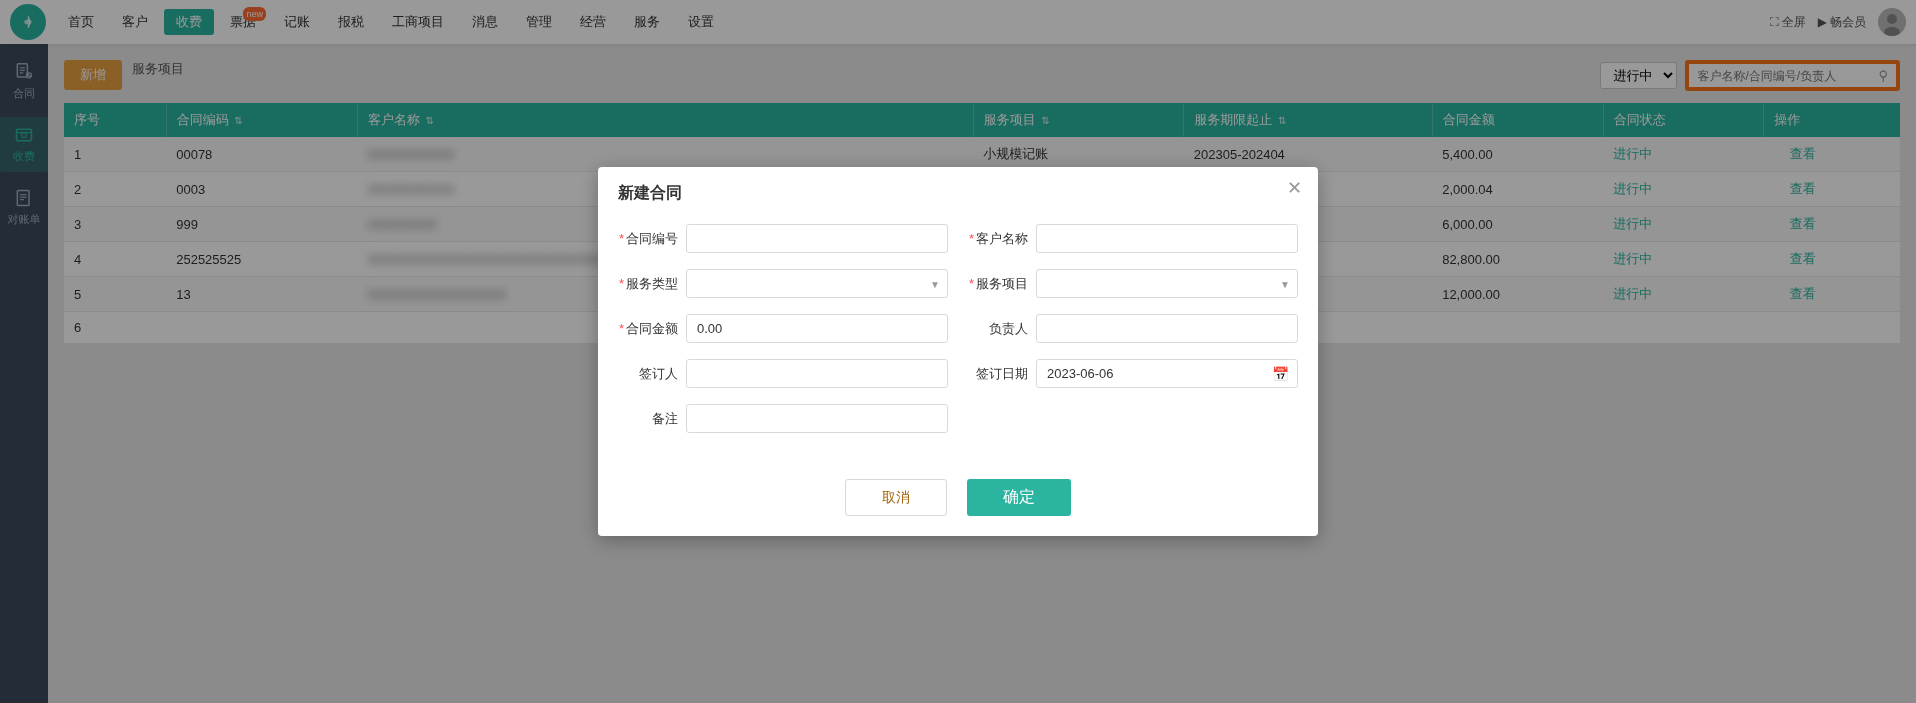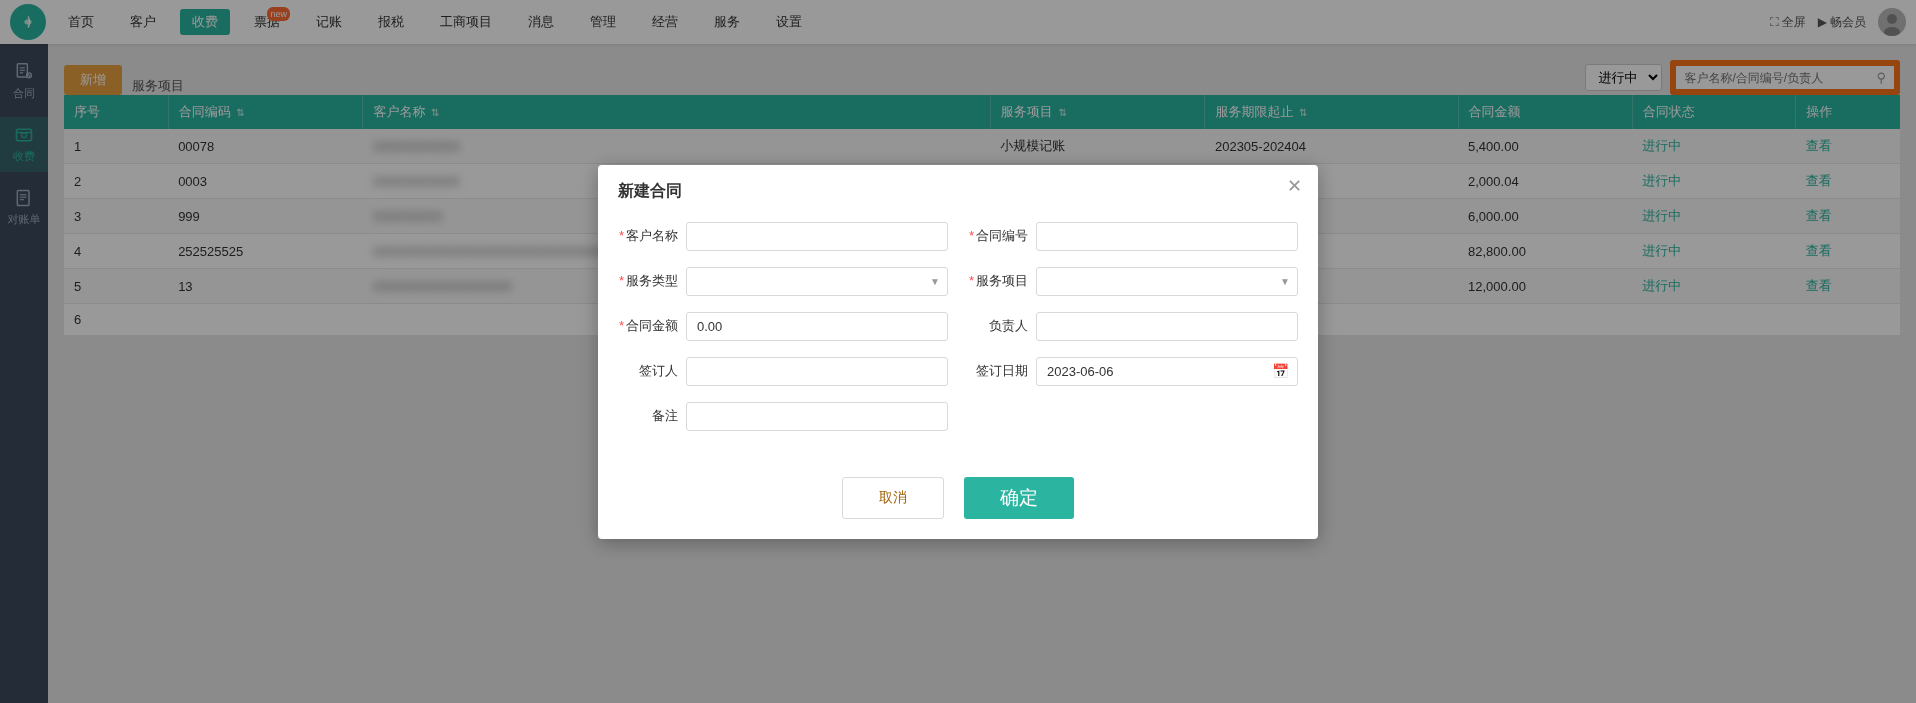--- a/index.html
+++ b/index.html
@@ -25,21 +25,21 @@
       align-items: center;
       justify-content: center;
       margin-right: 10px;
       flex-shrink: 0;
     }
     .top-nav-logo svg { width: 22px; height: 22px; }
     .top-nav-items {
       display: flex;
       align-items: flex-end;
       flex: 1;
-      gap: 12px;
+      gap: 4px;
     }
     .nav-item {
       padding: 4px 12px;
       border-radius: 3px;
       cursor: pointer;
       color: #333;
       font-size: 13px;
       white-space: nowrap;
       position: relative;
     }
@@ -118,23 +118,23 @@
     .content {
       flex: 1;
       background: #e8e8e8;
       overflow: auto;
       padding: 16px;
     }
 
     
     .toolbar {
       display: flex;
-      align-items: flex-end;
+      align-items: flex-start;
       gap: 10px;
-      margin-bottom: 0;
+      margin-bottom: 12px;
     }
     .btn-new {
       background: #e8a040;
       color: #fff;
       border: none;
       padding: 6px 16px;
       border-radius: 3px;
       cursor: pointer;
       font-size: 13px;
     }
@@ -152,25 +152,25 @@
       border: 1px solid #ccc;
       border-radius: 3px;
       padding: 4px 8px;
       font-size: 13px;
       background: #fff;
       cursor: pointer;
     }
     .search-box {
       display: flex;
       align-items: center;
-      border: 6px solid #f97316;
+      border: 4px solid #f97316;
       border-radius: 3px;
       background: #fff;
       padding: 4px 8px;
-      gap: 12px;
+      gap: 1px;
     }
     .search-box input {
       border: none;
       outline: none;
       font-size: 12px;
       width: 180px;
       color: #999;
     }
 
     
@@ -201,20 +201,21 @@
     }
     .sort-icon { font-size: 10px; margin-left: 2px; color: rgba(255,255,255,0.8); }
     .status-tag {
       color: #2bb5a0;
       font-size: 13px;
     }
     .action-link {
       color: #2bb5a0;
       cursor: pointer;
       font-size: 13px;
+      margin-left: 16px;
     }
     .blurred-text {
       filter: blur(4px);
       color: #666;
       user-select: none;
     }
 
     
     .overlay {
       position: fixed;
@@ -345,21 +346,21 @@
       padding: 8px 36px;
       font-size: 14px;
       cursor: pointer;
       color: #a16207;
     }
     .btn-confirm {
       background: #2bb5a0;
       border: none;
       border-radius: 3px;
       padding: 8px 36px;
-      font-size: 19px;
+      font-size: 16px;
       cursor: pointer;
       color: #fff;
     }
 
     .table-wrapper { overflow: hidden; }
   </style>
 </head>
 <body>
 
 <div class="top-nav">
@@ -553,27 +554,27 @@
 
 <div class="overlay">
   <div class="modal">
     <div class="modal-header">新建合同</div>
     <div class="modal-close">✕</div>
     <div class="modal-body">
 
       <div class="form-row">
         <div class="form-group">
           <label class="form-label">
+            <span class="required-star">*</span><span>合同编号</span>
+          </label>
+          <input class="form-input" type="text" value="" style="">
+        </div>
+        <div class="form-group">
+          <label class="form-label">
             <span class="required-star">*</span><span>客户名称</span>
-          </label>
-          <input class="form-input" type="text" value="" style="">
-        </div>
-        <div class="form-group">
-          <label class="form-label">
-            <span class="required-star">*</span><span>合同编号</span>
           </label>
           <input class="form-input" type="text" value="" style="">
         </div>
       </div>
 
       <div class="form-row">
         <div class="form-group">
           <label class="form-label">
             <span class="required-star">*</span><span>服务类型</span>
           </label>

